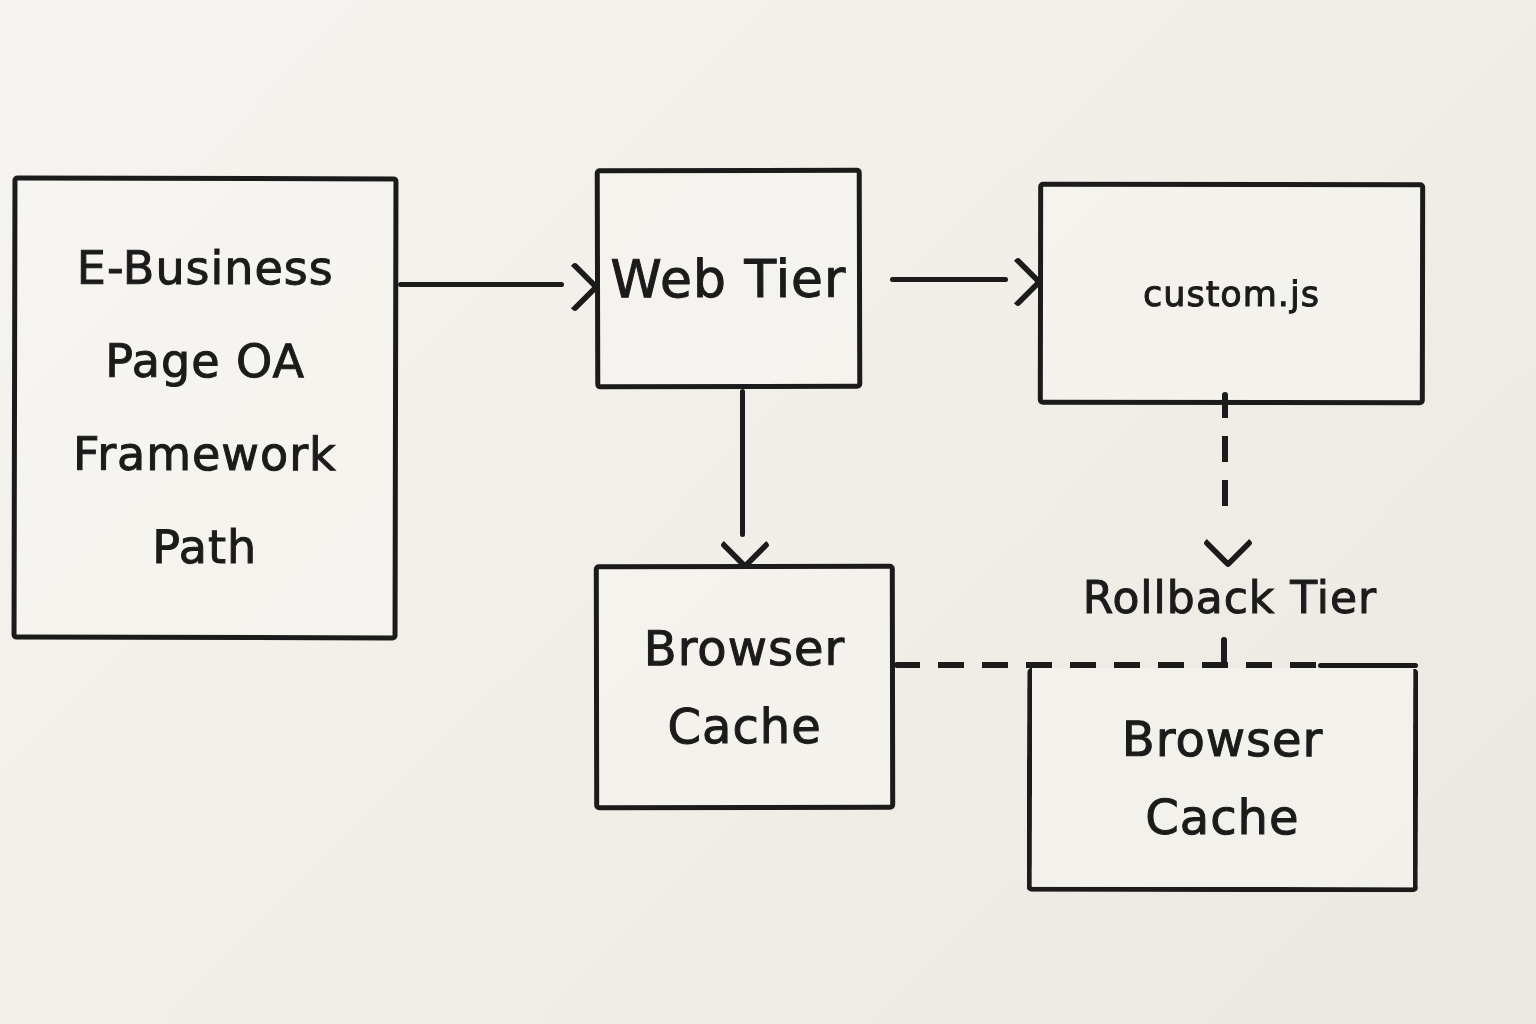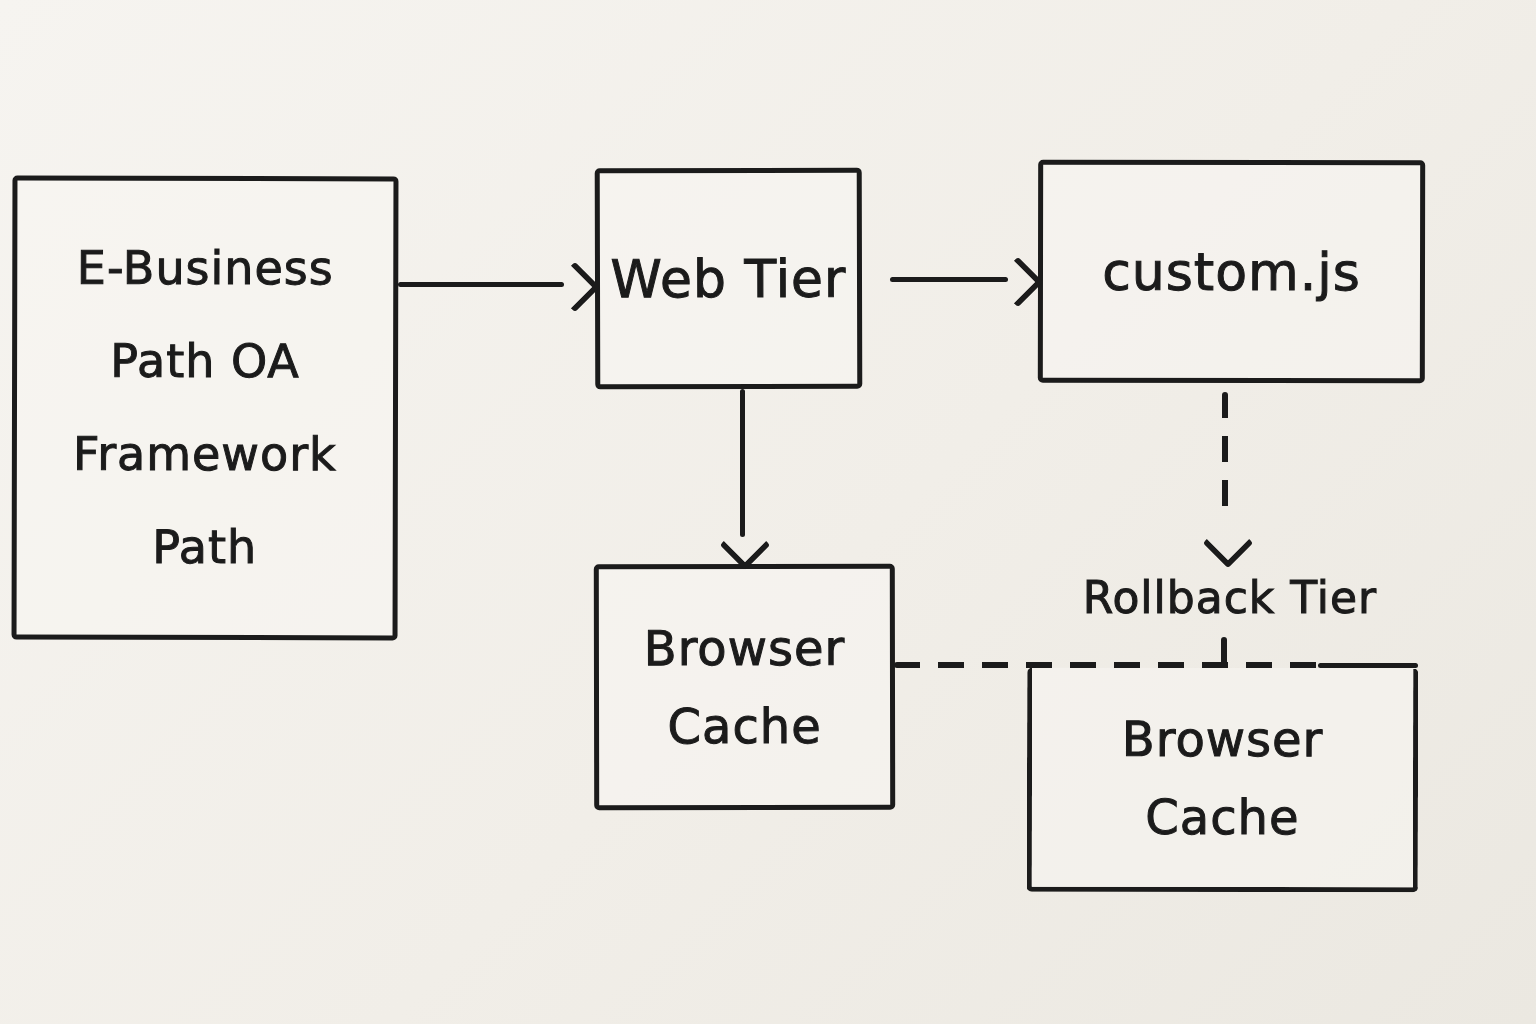--- a/index.html
+++ b/index.html
@@ -23,21 +23,21 @@
     justify-content: center;
     text-align: left;
     background: rgba(248,246,242,0.55);
     -webkit-text-stroke: 1px #1b1b1b;
     letter-spacing: 1px;
   }
   .node .line { white-space: nowrap; }
 
   .node-ebs      { left: 12px;   top: 176px; width: 386px; height: 464px; font-size: 46px; line-height: 93px; transform: rotate(0.12deg); }
   .node-webtier  { left: 595px;  top: 168px; width: 267px; height: 221px; font-size: 52px; transform: rotate(-0.15deg); }
-  .node-customjs { left: 1038px; top: 160px; width: 387px; height: 223px; font-size: 52px; transform: rotate(0.1deg); }
+  .node-customjs { left: 1038px; top: 182px; width: 387px; height: 223px; font-size: 35px; transform: rotate(0.1deg); }
   .node-bcm      { left: 594px;  top: 564px; width: 301px; height: 246px; font-size: 48px; line-height: 78px; transform: rotate(-0.1deg); }
   .node-bcr      { left: 1027px; top: 668px; width: 391px; height: 224px; font-size: 48px; line-height: 78px; border-top: none; transform: rotate(0.1deg); }
 
   .solid-h { position: absolute; height: 5px; background: #1b1b1b; border-radius: 3px; }
   .solid-v { position: absolute; width: 5px;  background: #1b1b1b; border-radius: 3px; }
   .dash-v  { position: absolute; width: 6px;
              background: repeating-linear-gradient(180deg, #1b1b1b 0 26px, transparent 26px 44px);
              border-radius: 3px; }
   .dash-h  { position: absolute; height: 6px;
              background: repeating-linear-gradient(90deg, #1b1b1b 0 26px, transparent 26px 44px);
@@ -58,21 +58,21 @@
     white-space: nowrap;
   }
 </style>
 </head>
 <body>
 
 <div class="canvas">
 
   <div class="node node-ebs">
     <div class="line">E-Business</div>
-    <div class="line">Path OA</div>
+    <div class="line">Page OA</div>
     <div class="line">Framework</div>
     <div class="line">Path</div>
   </div>
 
   <div class="node node-webtier">
     <div class="line">Web Tier</div>
   </div>
 
   <div class="node node-customjs">
     <div class="line">custom.js</div>

